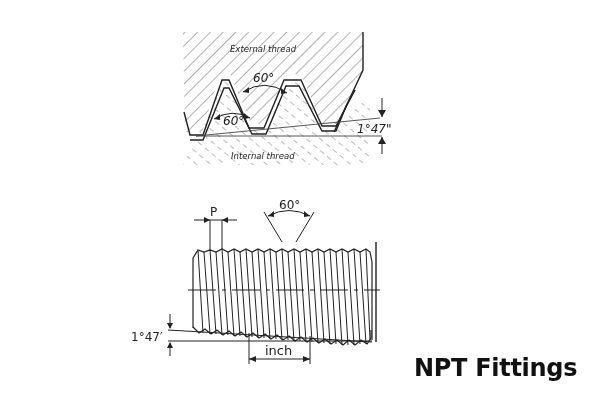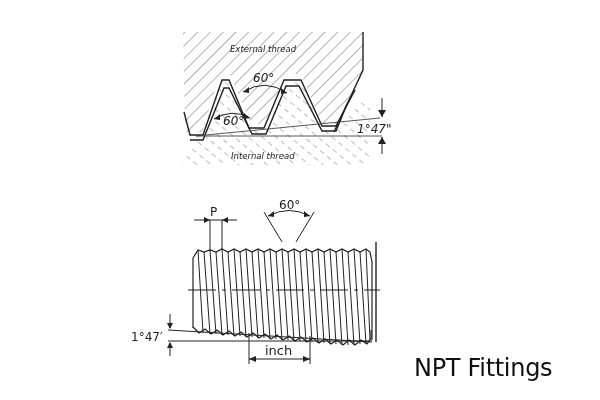--- a/index.html
+++ b/index.html
@@ -1,20 +1,20 @@
 <!DOCTYPE html>
 <html><head>
 <meta charset="utf-8">
 <style>
   html, body { margin:0; padding:0; background:#ffffff; }
   body { width:600px; height:400px; position:relative; overflow:hidden; font-family:"DejaVu Sans", sans-serif; }
   #canvas { position:absolute; left:0; top:0; width:600px; height:400px; }
   .title {
     position:absolute; left:414px; top:354px;
-    font-family:"DejaVu Sans", sans-serif; font-weight:normal; font-size:24px;
+    font-family:"DejaVu Sans", sans-serif; font-weight:bold; font-size:24px;
     color:#111111; letter-spacing:-0.3px; white-space:nowrap;
   }
   svg text.ital { font-family:"DejaVu Sans", sans-serif; font-style:italic; }
   svg text.reg { font-family:"DejaVu Sans", sans-serif; }
 </style>
 </head>
 <body>
 
 <svg id="canvas" width="600" height="400" viewBox="0 0 600 400" xmlns="http://www.w3.org/2000/svg">
   <defs>

